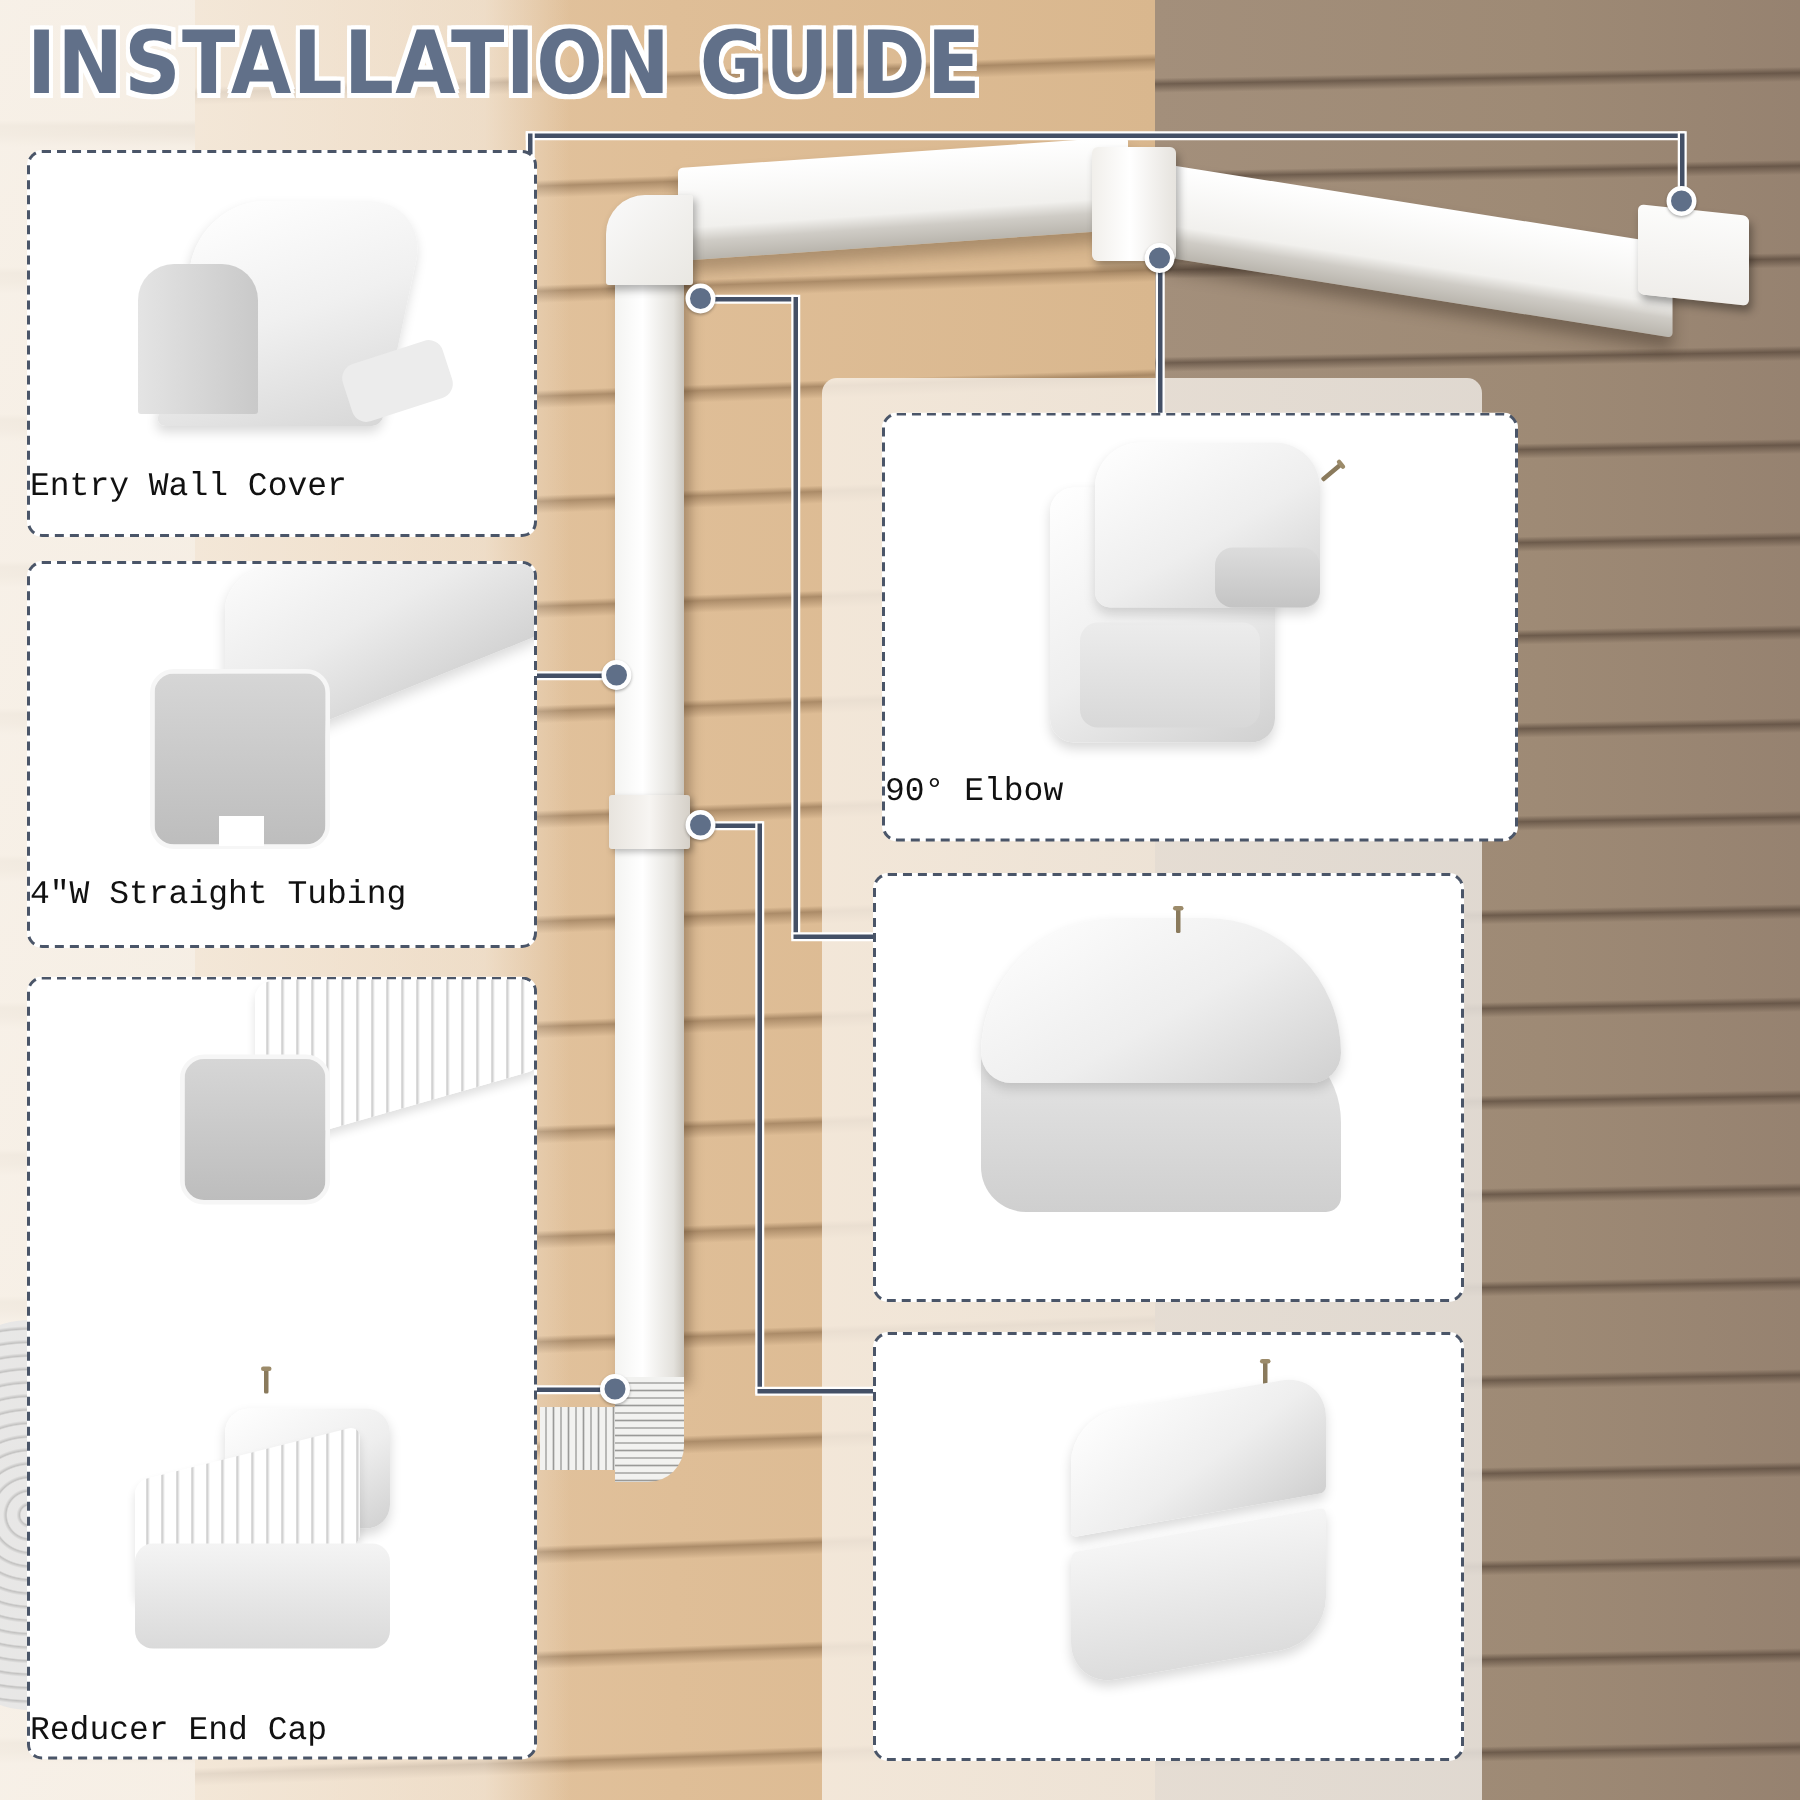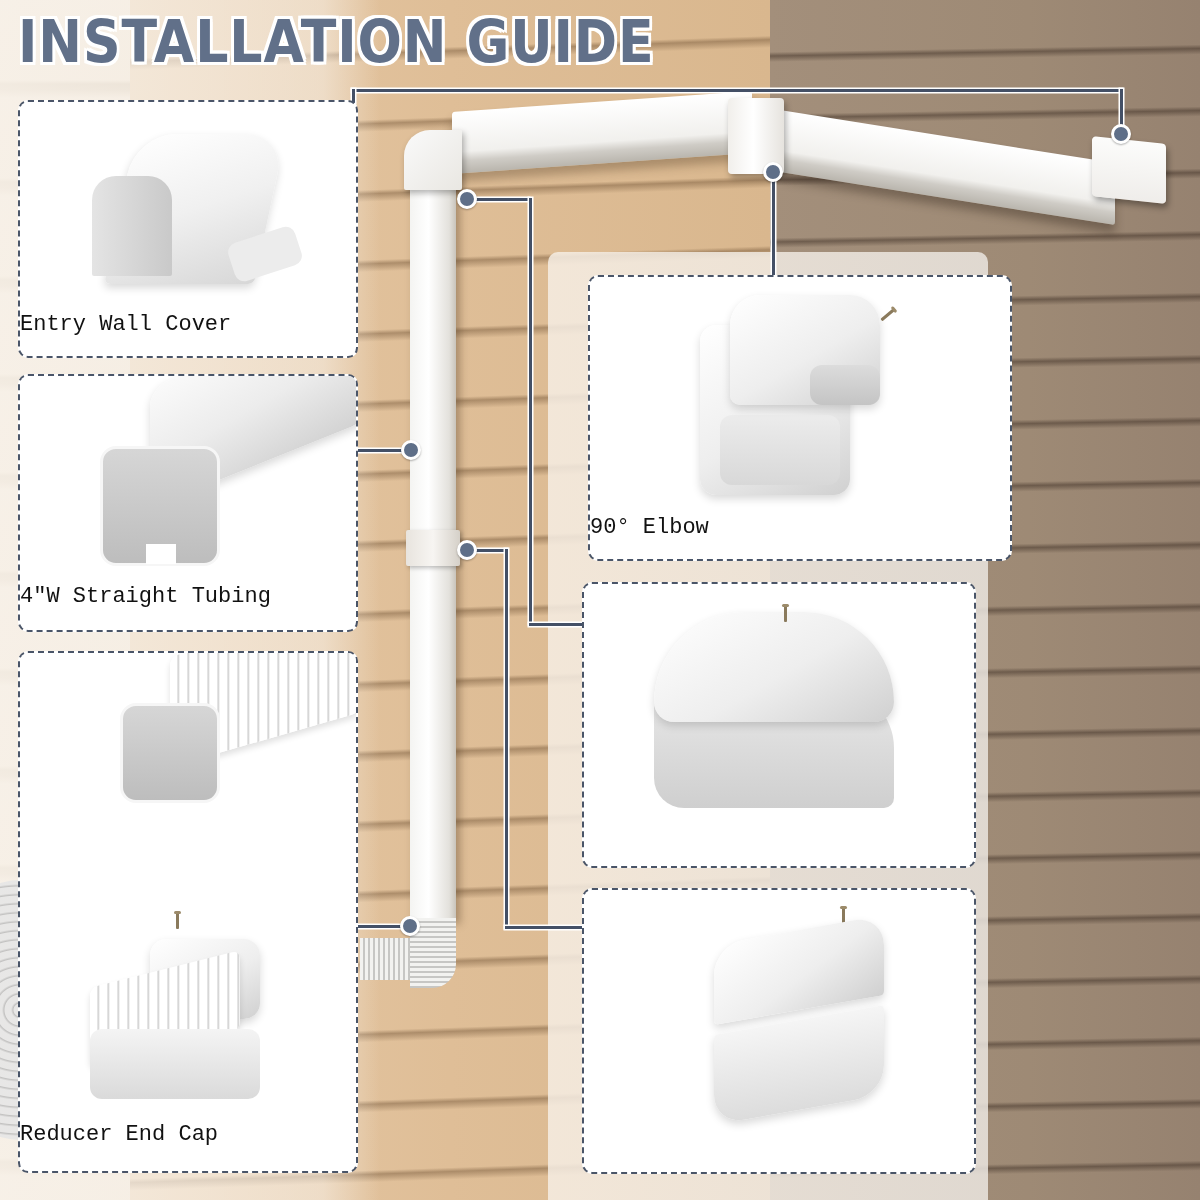--- a/index.html
+++ b/index.html
@@ -195,21 +195,21 @@
     <div class="shape-ribbed" style="left:70px; top:0px; width:190px; height:110px; transform: skewY(-16deg); transform-origin:left bottom;"></div>
     <div class="shape-tube-end" style="left:20px; top:46px; width:100px; height:100px;"></div>
   </div>
   <div class="part" style="left:60px; top:256px; width:220px; height:200px;">
     <div class="screw" style="left:96px; top:4px;"></div>
     <div class="screw" style="left:148px; top:40px;"></div>
     <div class="shape-fitting" style="left:70px; top:30px; width:110px; height:80px;"></div>
     <div class="shape-ribbed" style="left:10px; top:60px; width:150px; height:80px; transform: skewY(-14deg);"></div>
     <div class="shape-fitting-inner" style="left:10px; top:120px; width:170px; height:70px; background:linear-gradient(180deg,#f4f4f4,#dadada);"></div>
   </div>
-  <div class="card-label" style="top:469px;">Reducer End Cap</div>
+  <div class="card-label" style="top:488px;">Reducer End Cap</div>
 </div>
 
 <div class="card" style="left:578px; top:275px; width:424px; height:286px;margin-left:10px;">
   <div class="part" style="left:100px; top:18px; width:210px; height:210px;">
     <div class="shape-fitting" style="left:10px; top:30px; width:150px; height:170px;"></div>
     <div class="shape-fitting-inner" style="left:30px; top:120px; width:120px; height:70px; background:linear-gradient(180deg,#ececec,#d8d8d8);"></div>
     <div class="shape-fitting" style="left:40px; top:0px; width:150px; height:110px; border-radius: 30px 30px 10px 10px;"></div>
     <div class="shape-fitting-inner" style="left:120px; top:70px; width:70px; height:40px;"></div>
     <div class="screw" style="left:196px; top:12px; transform: rotate(50deg);"></div>
   </div>

